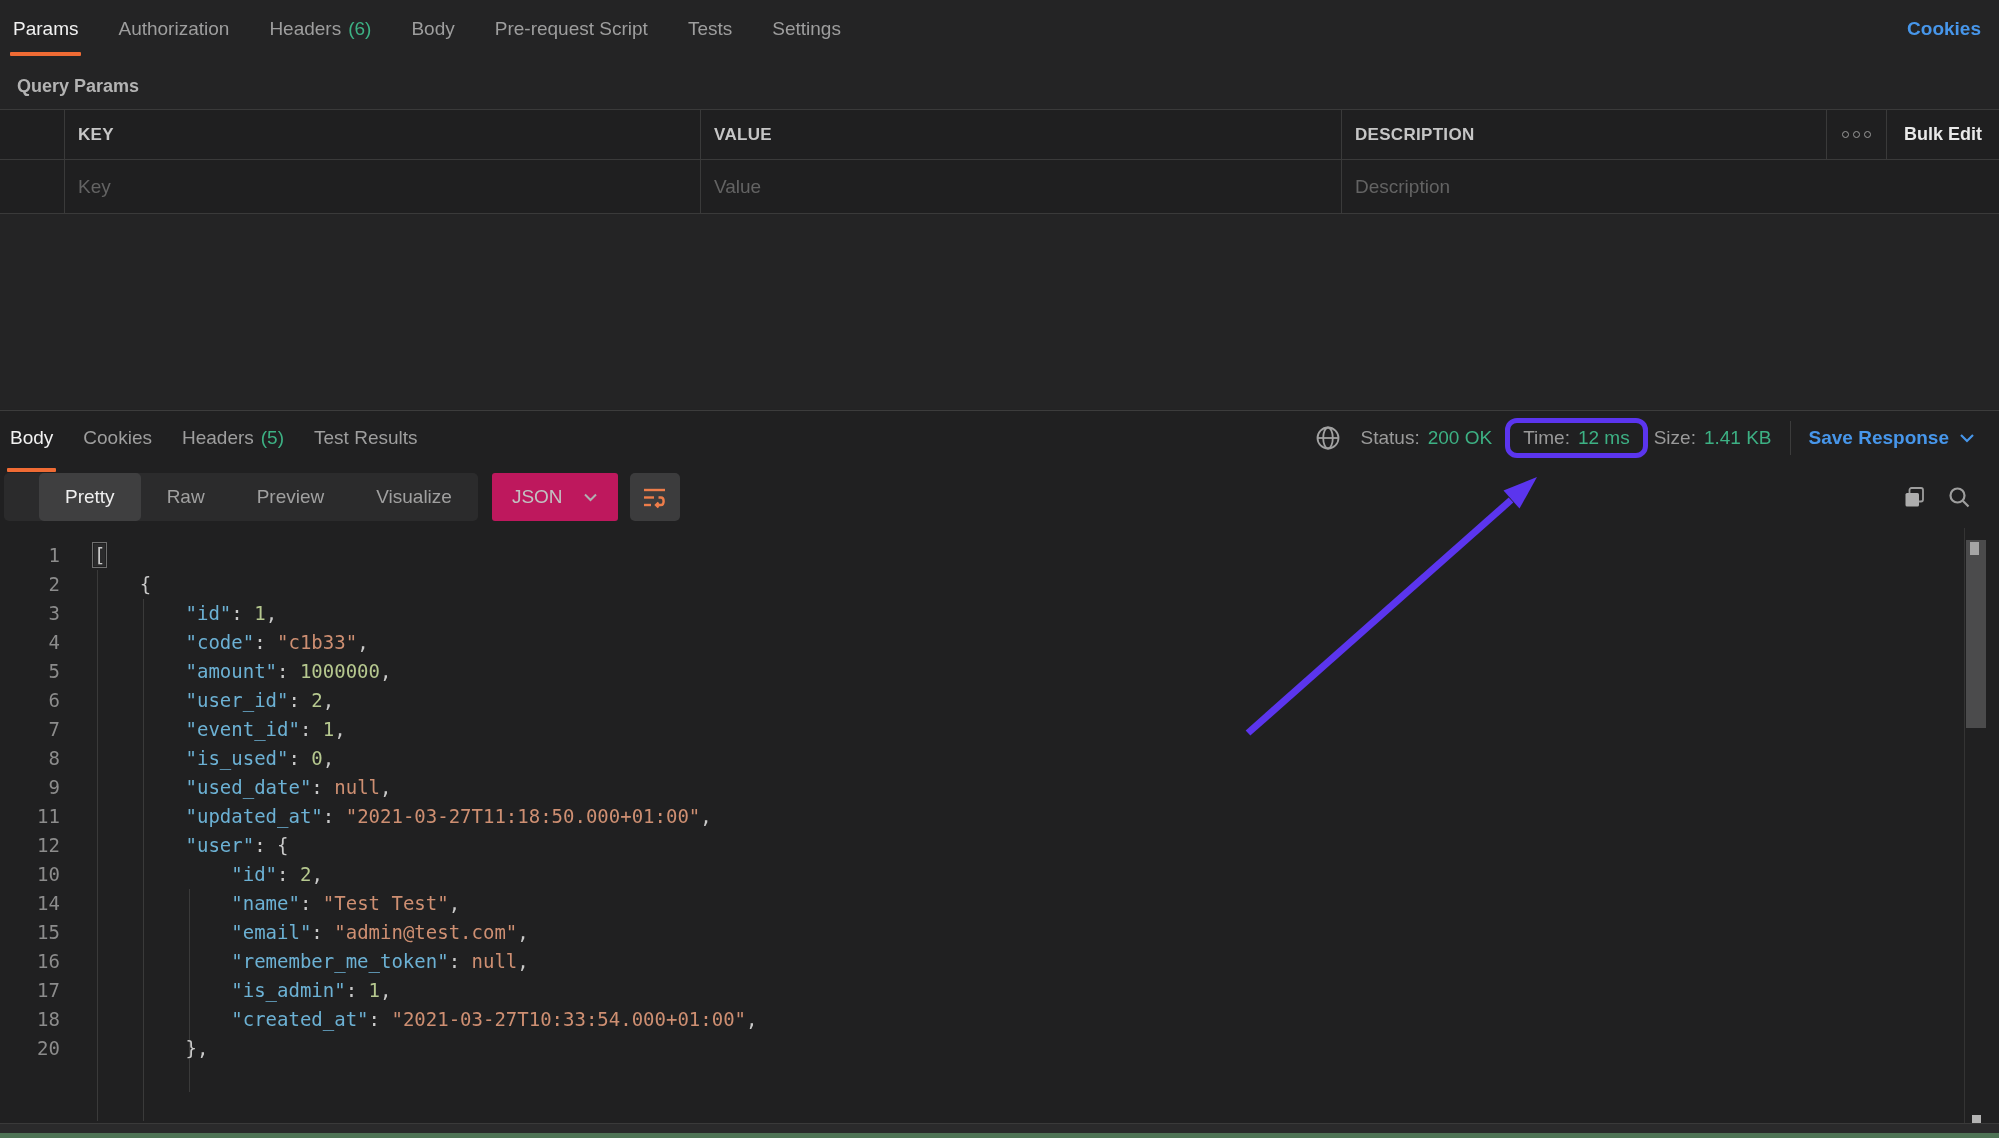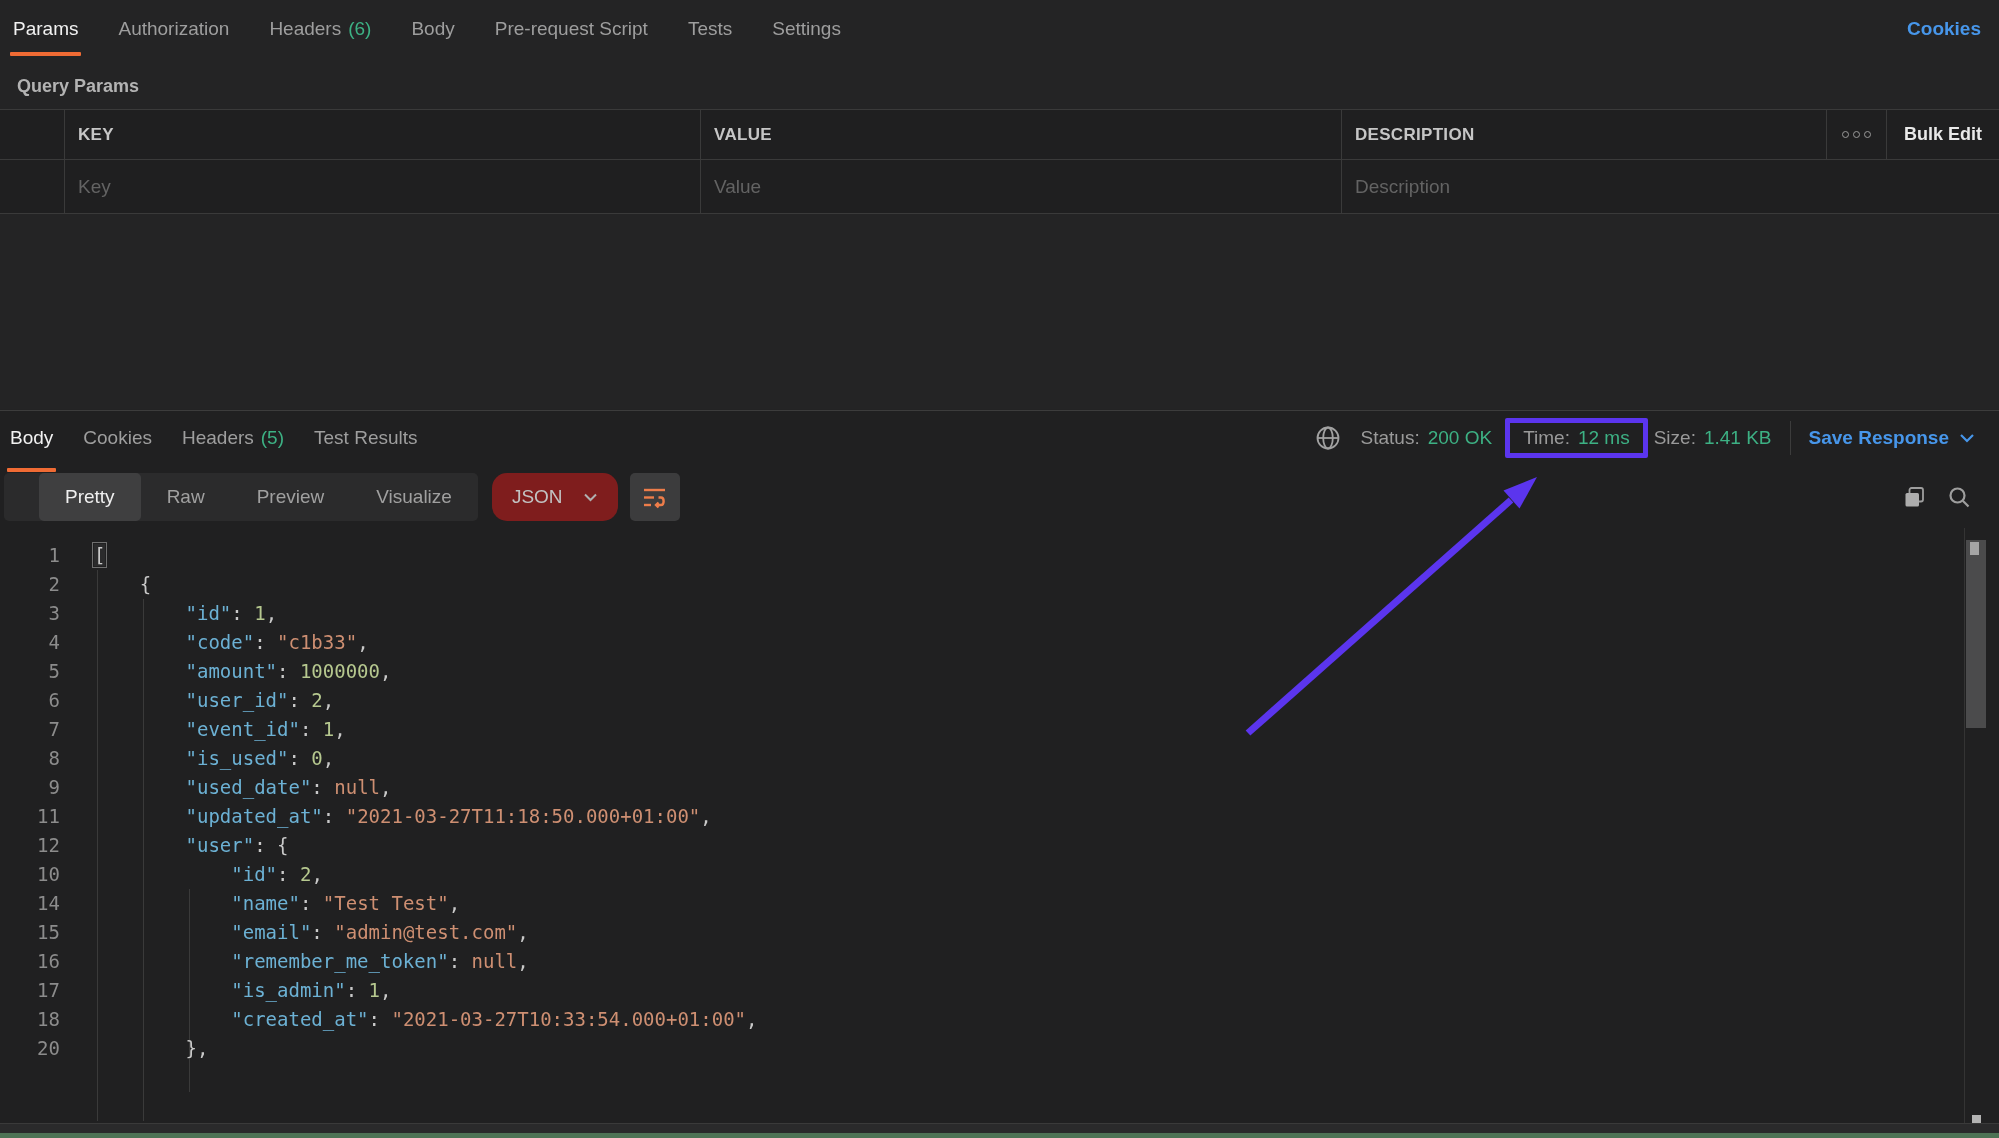--- a/index.html
+++ b/index.html
@@ -47,30 +47,30 @@
 
   .resp-header { position:absolute; top:416px; left:10px; right:24px; height:44px; display:flex; justify-content:space-between; align-items:center; }
   .resp-tabs { display:flex; gap:30px; align-items:center; height:100%; }
   .resp-tabs .tab.active::after { bottom:-12px; height:4px; }
 
   .resp-meta { display:flex; align-items:center; font-size:19px; white-space:nowrap; }
   .meta-label { color:#9a9a9a; }
   .meta-value { color:var(--green); }
   .globe-wrap { margin-right:20px; display:flex; }
   .m-status-l { margin-right:8px; } .m-status-v { margin-right:13px; }
-  .time-box { display:flex; align-items:center; gap:8px; border:5px solid var(--purple); border-radius:2px; padding:4px 13px; margin-right:6px; }
+  .time-box { display:flex; align-items:center; gap:8px; border:5px solid var(--purple); border-radius:12px; padding:4px 13px; margin-right:6px; }
   .m-size-l { margin-right:8px; } .m-size-v { margin-right:18px; }
   .meta-divider { width:1px; height:34px; background:#3c3c3c; margin-right:18px; }
   .save-response { color:var(--blue); font-weight:600; margin-right:10px; cursor:pointer; }
 
   .toolbar { position:absolute; top:473px; left:4px; right:27px; height:48px; display:flex; align-items:center; }
   .seg { display:flex; height:48px; background:#2b2b2c; border-radius:5px; align-items:stretch;padding-left:35px; }
   .seg-item { display:flex; align-items:center; padding:0 26px; font-size:19px; color:#a0a0a0; border-radius:5px; cursor:pointer; }
   .seg-item.active { background:#3f3f40; color:#f0f0f0; }
-  .json-dd { margin-left:14px; height:48px; background:#7f1d1d; border-radius:15px; display:flex; align-items:center; gap:20px; padding:0 20px; font-size:19px; color:#c2c2c2; cursor:pointer; }
+  .json-dd { margin-left:14px; height:48px; background:#be185d; border-radius:3px; display:flex; align-items:center; gap:20px; padding:0 20px; font-size:19px; color:#c2c2c2; cursor:pointer; }
   .wrap-btn { margin-left:12px; width:50px; height:48px; background:#3c3c3d; border-radius:5px; display:flex; align-items:center; justify-content:center; cursor:pointer; }
   .toolbar-right { margin-left:auto; display:flex; gap:20px; align-items:center; }
   .icon-btn { display:flex; cursor:pointer; }
 
   
   .code-lines { position:absolute; top:541px; left:0; width:1960px; font-family:"DejaVu Sans Mono", monospace; font-size:19px; }
   .line { display:flex; height:29px; line-height:29px; }
   .ln { width:60px; flex:none; text-align:right; color:#8c8c8c; }
   .lc { padding-left:34px; white-space:pre; color:var(--c-punc); }
   .tk-k { color:var(--c-key); } .tk-s { color:var(--c-str); } .tk-u { color:var(--c-str); }

